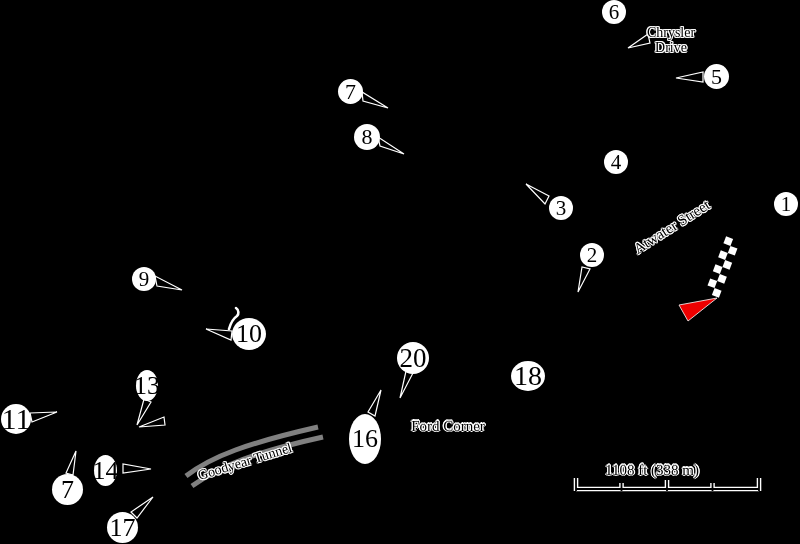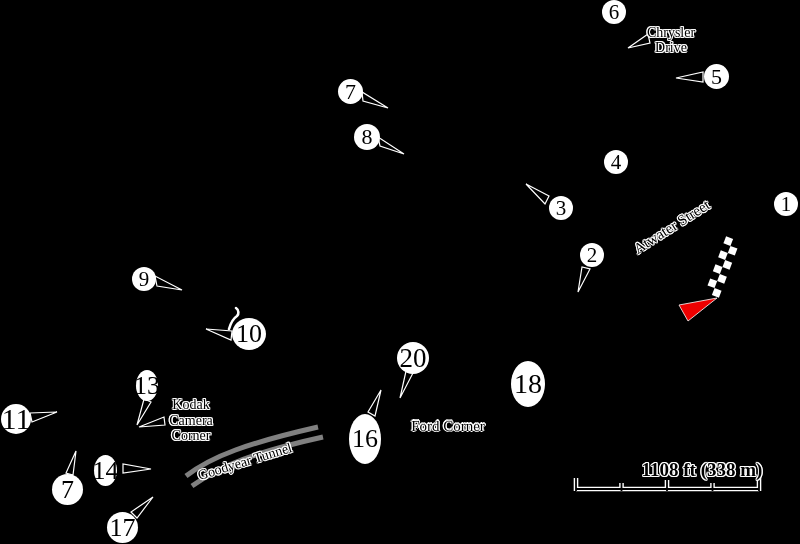--- a/index.html
+++ b/index.html
@@ -102,34 +102,29 @@
   <div class="corner" style="left:355px;top:125px;width:24px;height:24px;font-size:22px">8</div>
   <div class="corner" style="left:133px;top:268px;width:22px;height:22px;font-size:21px">9</div>
   <div class="corner" style="left:233px;top:319px;width:32px;height:30px;font-size:26px">10</div>
   <div class="corner" style="left:2px;top:405px;width:28px;height:28px;font-size:30px">11</div>
   <div class="corner" style="left:53px;top:475px;width:29px;height:29px;font-size:26px">7</div>
   <div class="corner" style="left:137px;top:371px;width:20px;height:29px;font-size:26px">13</div>
   <div class="corner" style="left:95px;top:456px;width:21px;height:29px;font-size:26px">14</div>
   <div class="corner" style="left:108px;top:513px;width:29px;height:29px;font-size:26px">17</div>
   <div class="corner" style="left:350px;top:415px;width:30px;height:48px;font-size:26px">16</div>
   <div class="corner" style="left:398px;top:343px;width:30px;height:30px;font-size:27px">20</div>
-  <div class="corner" style="left:512px;top:362px;width:32px;height:44px;font-size:28px">18</div>
+  <div class="corner" style="left:512px;top:362px;width:32px;height:28px;font-size:28px">18</div>
 
   <div class="lbl" style="left:671px;top:25px;transform:translateX(-50%);font-size:14px;line-height:15px">
     <div>Chrysler</div>
     <div>Drive</div>
   </div>
 
   <div class="lbl rot" style="left:672px;top:227px;font-size:15px;transform:translate(-50%,-50%) rotate(-32.5deg)">Atwater Street</div>
 
-  <div class="lbl" style="left:191px;top:397px;transform:translateX(-50%);font-size:14px;line-height:15.5px">
-    <div>Kodak</div>
-    <div>Camera</div>
-    <div>Corner</div>
-  </div>
 
   <div class="lbl rot" style="left:448px;top:426px;font-size:15px">Ford Corner</div>
 
   <div class="lbl rot" style="left:245px;top:462px;font-size:14px;transform:translate(-50%,-50%) rotate(-17deg)">Goodyear Tunnel</div>
 
-  <div class="lbl rot" style="left:702px;top:470px;font-size:19px;font-weight:bold">1108 ft (338 m)</div>
+  <div class="lbl rot" style="left:652px;top:470px;font-size:15px;font-weight:normal">1108 ft (338 m)</div>
 
 </div>
 
 </body></html>

